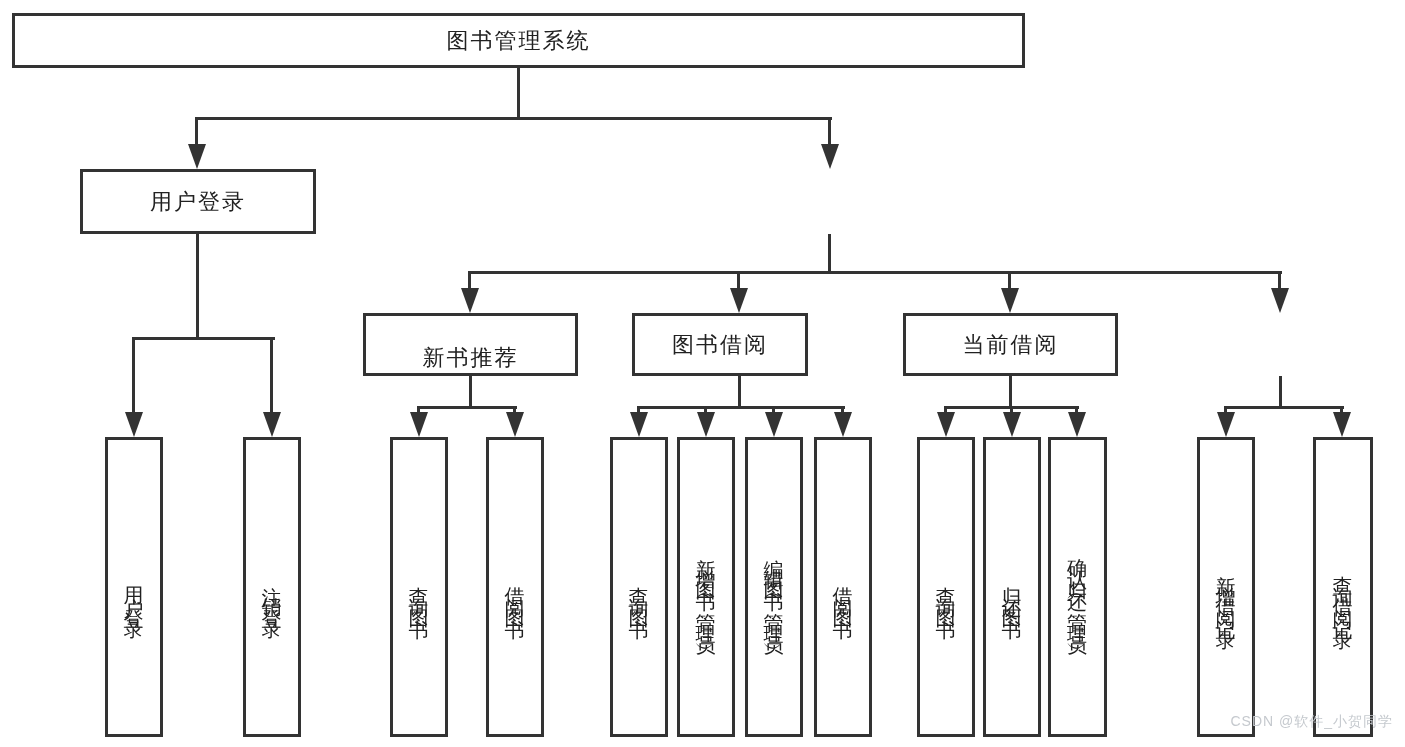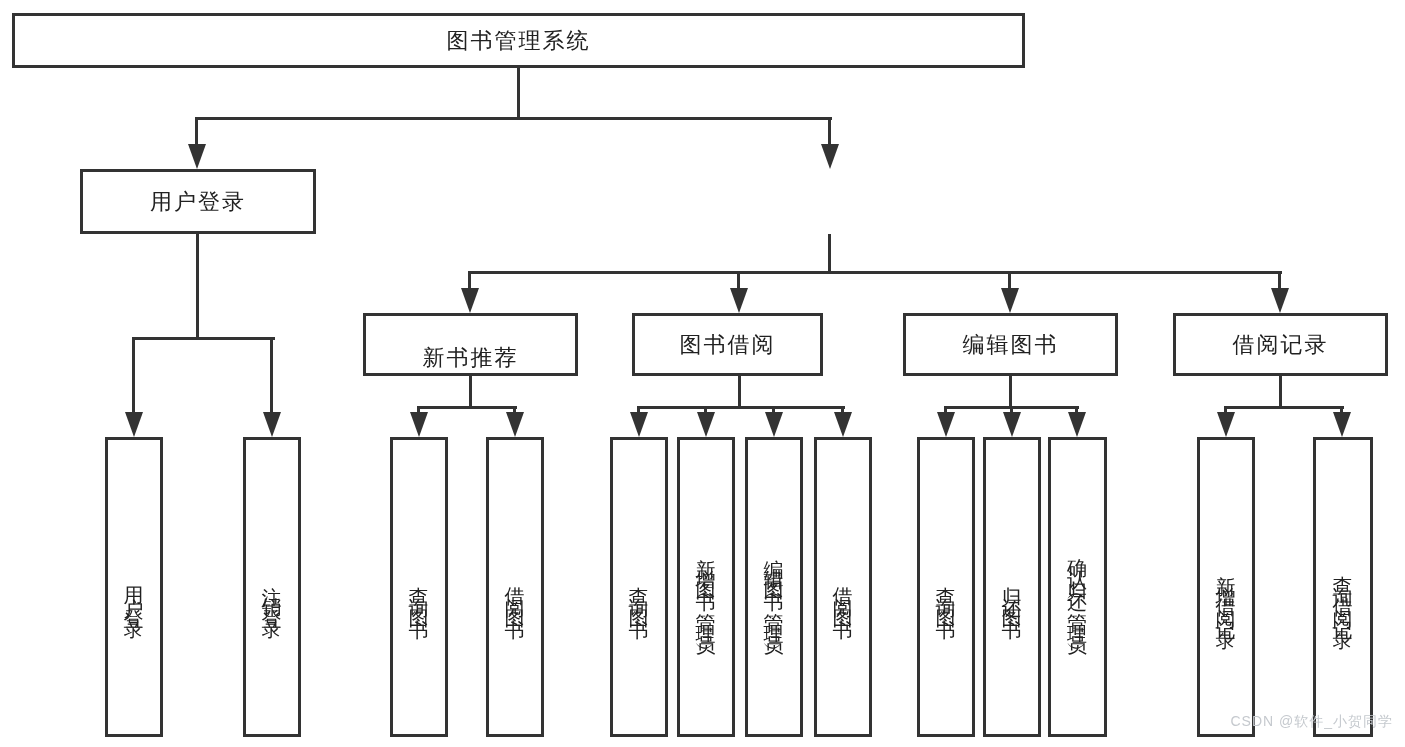--- a/index.html
+++ b/index.html
@@ -117,28 +117,25 @@
       <div class="head"></div>
     </div>
   <div class="arrow" style="left:1271px;top:271px;height:42px;">
       <div class="stem"></div>
       <div class="head"></div>
     </div>
 
   <div class="box" style="left:363px;top:313px;width:215px;height:63px;align-items:flex-end;">
     <span>新书推荐</span>
   </div>
-  <div class="box" style="left:632px;top:313px;width:191px;height:63px;">
+  <div class="box" style="left:632px;top:313px;width:176px;height:63px;">
     <span>图书借阅</span>
   </div>
   <div class="box" style="left:903px;top:313px;width:215px;height:63px;">
-    <span>编辑图书</span>
-  </div>
-  <div class="box" style="left:1173px;top:313px;width:215px;height:63px;">
-    <span>借阅记录</span>
+    <span>当前借阅</span>
   </div>
 
   <div class="vline" style="left:469px;top:376px;height:30px;"></div>
   <div class="hline" style="left:417px;top:406px;width:100px;"></div>
   <div class="arrow" style="left:410px;top:406px;height:31px;">
       <div class="stem"></div>
       <div class="head"></div>
     </div>
   <div class="arrow" style="left:506px;top:406px;height:31px;">
       <div class="stem"></div>

